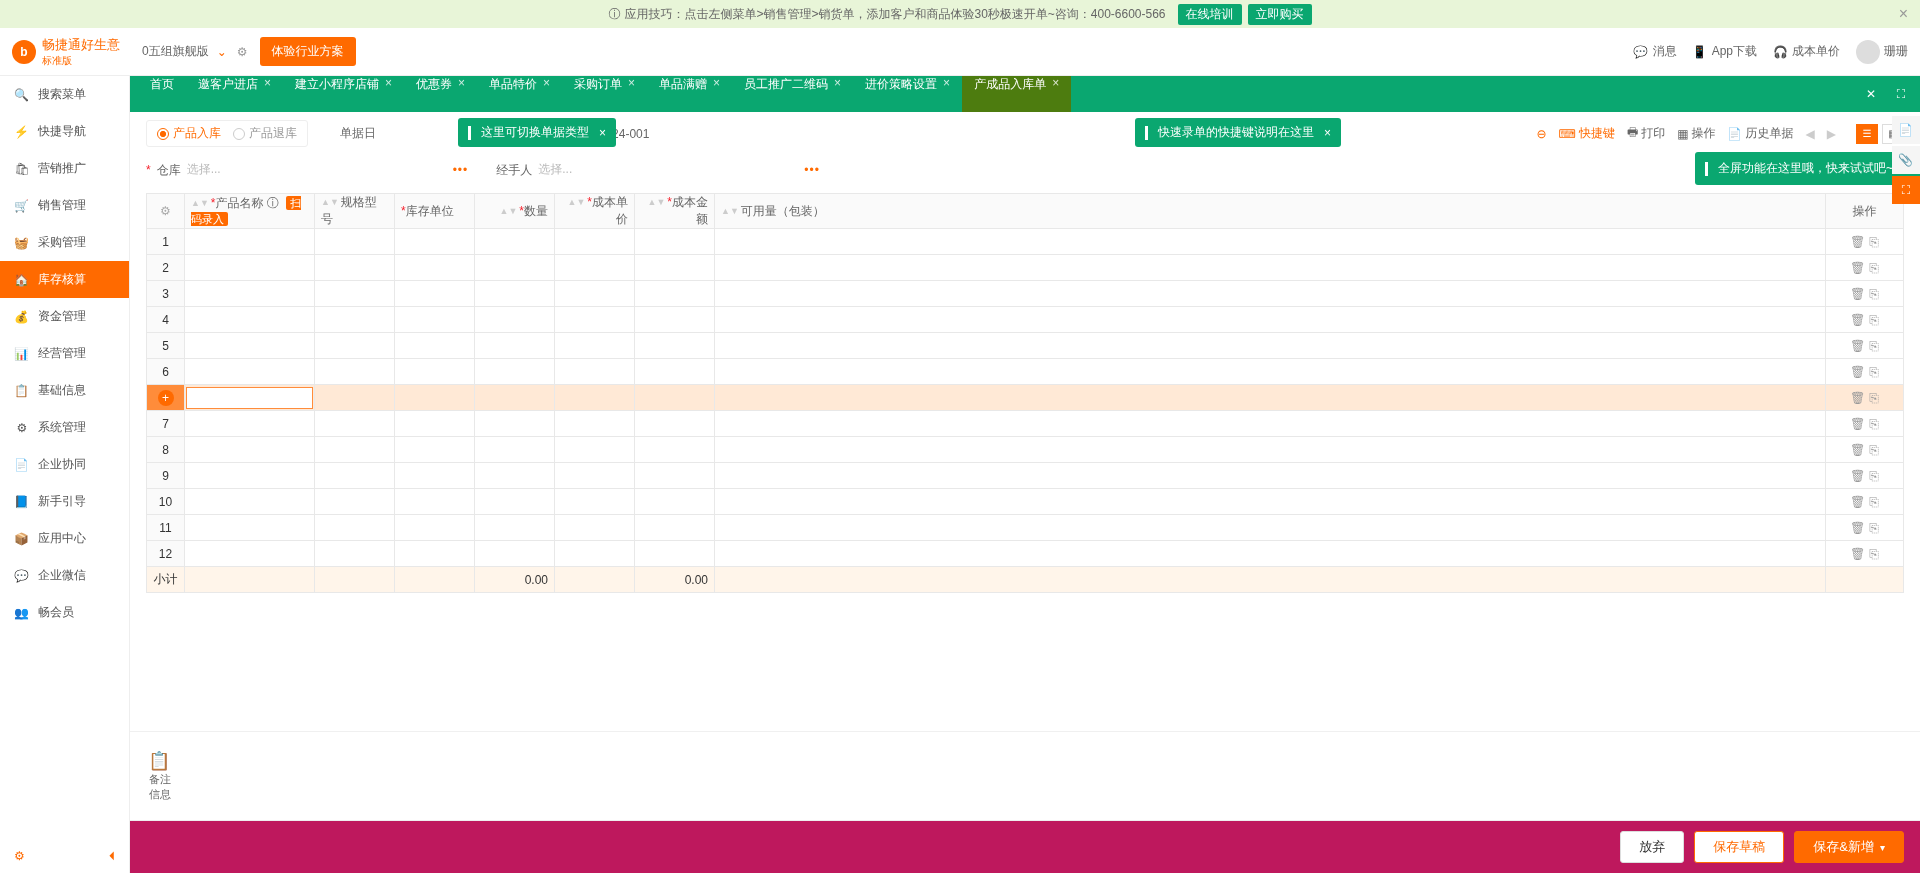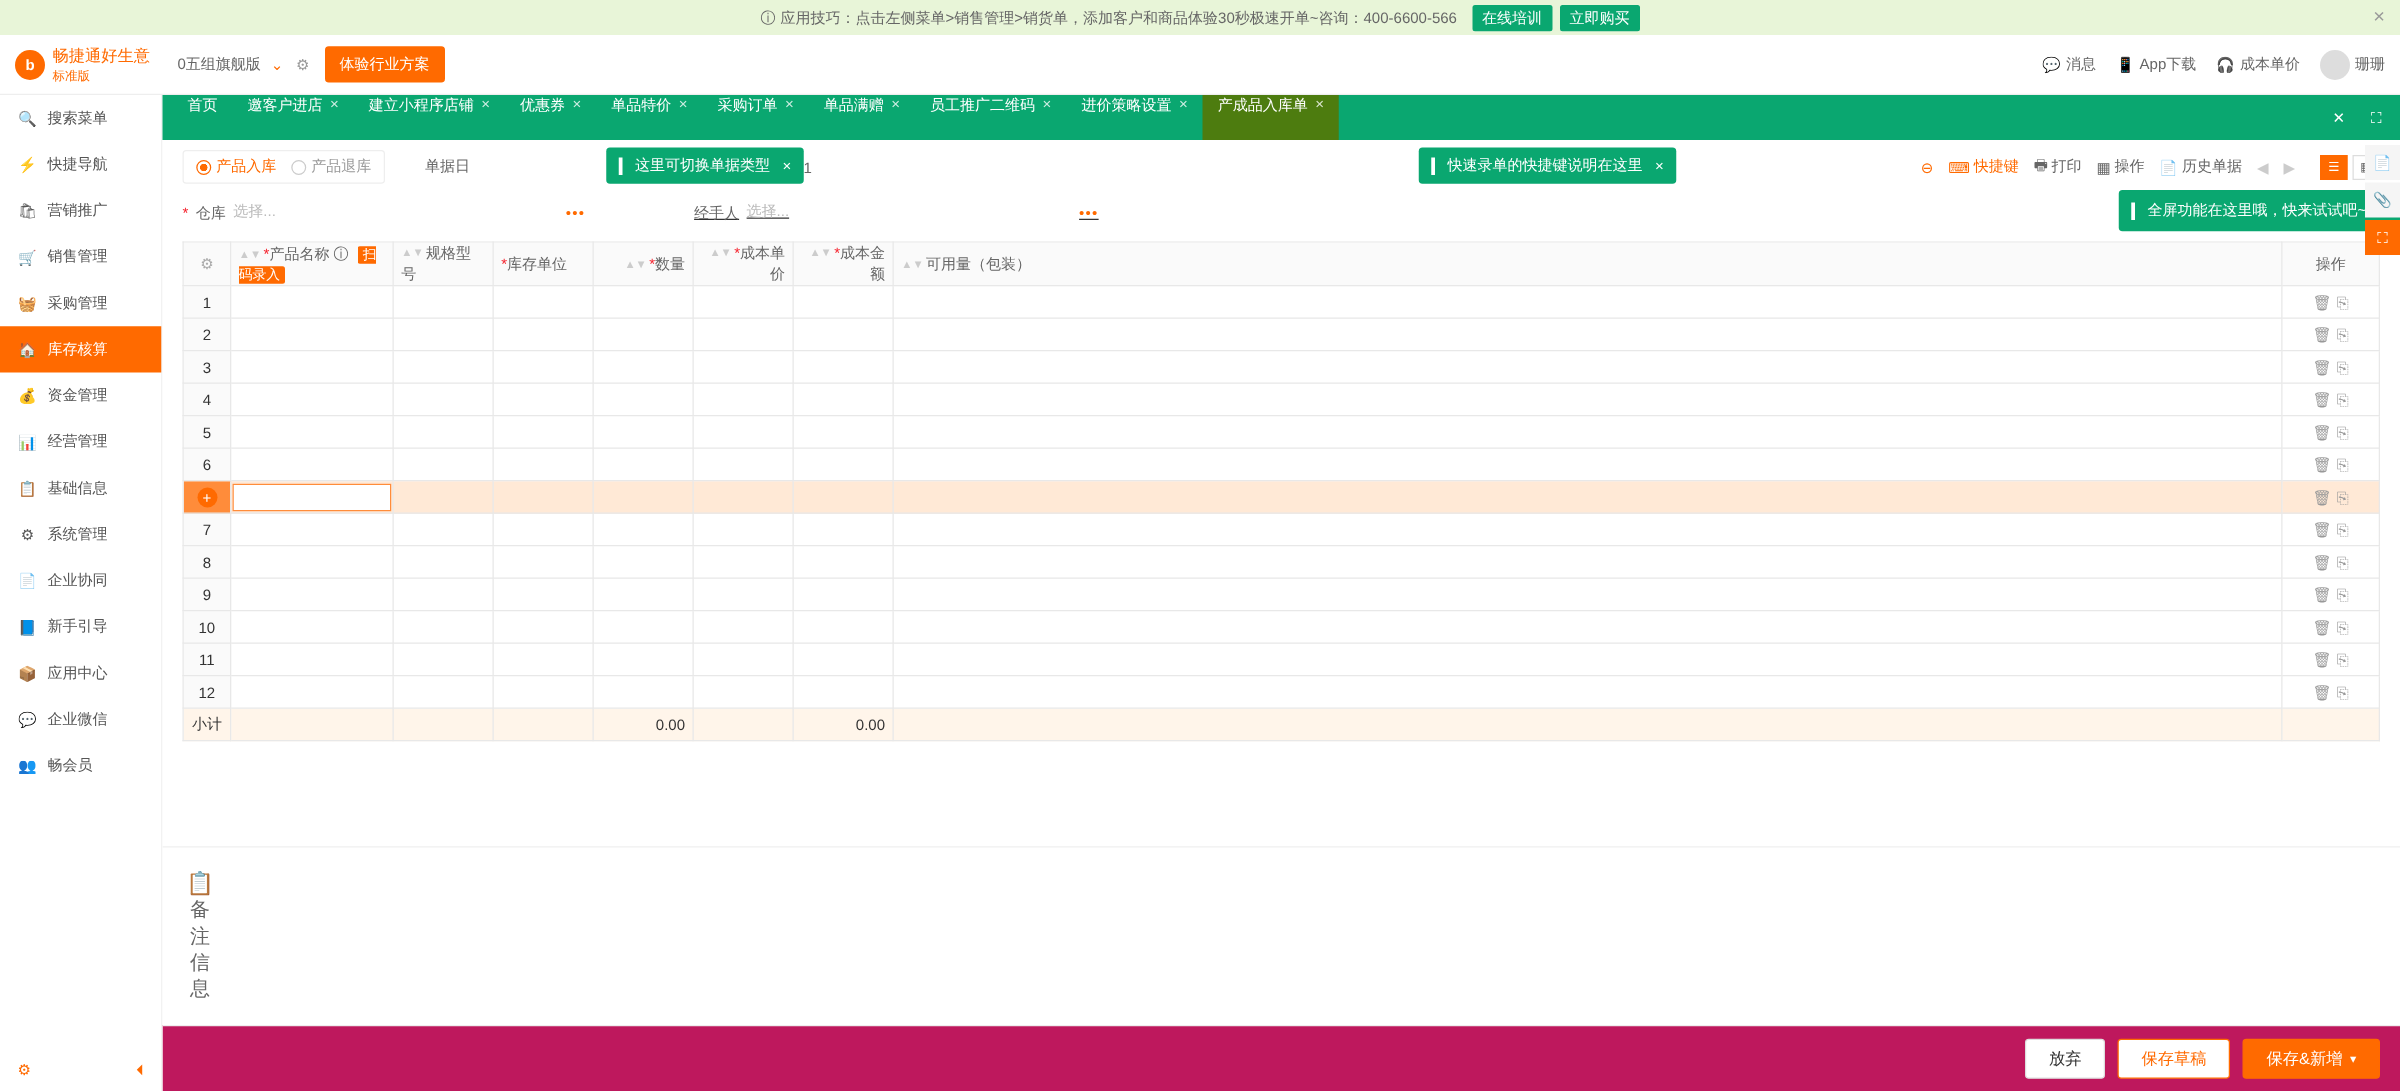--- a/index.html
+++ b/index.html
@@ -54,21 +54,21 @@
 .sub-header { display: flex; align-items: center; padding: 8px 16px; gap: 12px; position: relative; }
 .radio-group { display: flex; align-items: center; gap: 12px; border: 1px solid #eee; padding: 4px 10px; border-radius: 3px; }
 .radio-opt { display: flex; align-items: center; gap: 4px; cursor: pointer; color: #999; }
 .radio-opt.sel { color: #ff6a00; }
 .radio-circle { width: 12px; height: 12px; border: 1px solid #ccc; border-radius: 50%; display: inline-block; }
 .radio-opt.sel .radio-circle { border-color: #ff6a00; background: radial-gradient(#ff6a00 40%, transparent 45%); }
 .doc-label { color: #666; margin-left: 20px; }
 .doc-num { color: #666; }
 .tip-bubble { position: absolute; background: #0aa770; color: #fff; padding: 6px 10px; border-radius: 3px; display: flex; align-items: center; gap: 10px; font-size: 12px; }
 .tip-bubble .tip-close { cursor: pointer; }
-.tip-bubble.tip1 { left: 355px; top: 6px; }
+.tip-bubble.tip1 { left: 328px; top: 6px; }
 .tip-bubble.tip2 { left: 1005px; top: 6px; }
 .tip-bubble.tip3 { right: 0; top: 40px; padding: 8px 10px; }
 .tip-bar { width: 3px; height: 14px; background: #fff; display: inline-block; }
 
 .sub-actions { margin-left: auto; display: flex; align-items: center; gap: 12px; color: #666; }
 .sub-actions .act { display: flex; align-items: center; gap: 3px; cursor: pointer; }
 .sub-actions .hl { color: #ff6a00; }
 .view-toggles { display: flex; gap: 4px; margin-left: 8px; }
 .vt { width: 22px; height: 20px; border: 1px solid #ddd; display: flex; align-items: center; justify-content: center; cursor: pointer; font-size: 10px; }
 .vt.on { background: #ff6a00; border-color: #ff6a00; color: #fff; }
@@ -96,21 +96,21 @@
 tr.hl-row td:first-child { background: #ff8c3a; }
 tr.hl-row td:first-child .plus-c { display: inline-flex; width: 16px; height: 16px; background: #ff6a00; border-radius: 50%; align-items: center; justify-content: center; color: #fff; font-size: 12px; }
 tr.hl-row td:nth-child(2) { padding: 0; }
 tr.hl-row td:nth-child(2) .inp { background: #fff; height: 22px; margin: 1px; border: 1px solid #ff8c3a; }
 tr.subtotal td { background: #fff5ea; font-weight: 500; }
 .row-act { color: #999; cursor: pointer; display: inline-block; margin: 0 2px; }
 
 
 .remarks { display: flex; align-items: center; gap: 14px; padding: 18px 16px; border-top: 1px solid #f0f0f0; }
 .remarks .ricon { width: 28px; text-align: center; color: #0aa770; }
-.remarks .ricon .ilabel { font-size: 16px; color: #666; }
+.remarks .ricon .ilabel { font-size: 11px; color: #666; }
 .remarks input { flex: 1; border: none; outline: none; font-size: 12px; color: #333; }
 .remarks input::placeholder { color: #bbb; }
 
 
 .footer { display: flex; justify-content: flex-end; gap: 10px; padding: 10px 16px; border-top: 1px solid #eee; background: #be185d; }
 .btn { padding: 6px 18px; border-radius: 3px; cursor: pointer; font-size: 13px; border: 1px solid #ddd; background: #fff; }
 .btn.outline-orange { border-color: #ff6a00; color: #ff6a00; }
 .btn.solid-orange { background: #ff6a00; border-color: #ff6a00; color: #fff; display: flex; align-items: center; gap: 6px; }
 .btn .dd { font-size: 10px; }
 
@@ -336,21 +336,21 @@
         </div>
       </div>
 
       <div class="form-row">
         <div class="fld">
           <span class="req">*</span>
             <span class="lbl">仓库</span>
           <span class="sel">选择...</span>
           <span class="dots">•••</span>
         </div>
-        <div class="fld" style="margin-left:79px;text-decoration:underline;">
+        <div class="fld" style="margin-left:20px;">
           <span class="lbl">经手人</span>
           <span class="sel">选择...</span>
           <span class="dots">•••</span>
         </div>
       </div>
 
       <div class="table-wrap">
         <table>
           <thead>
             <tr>

